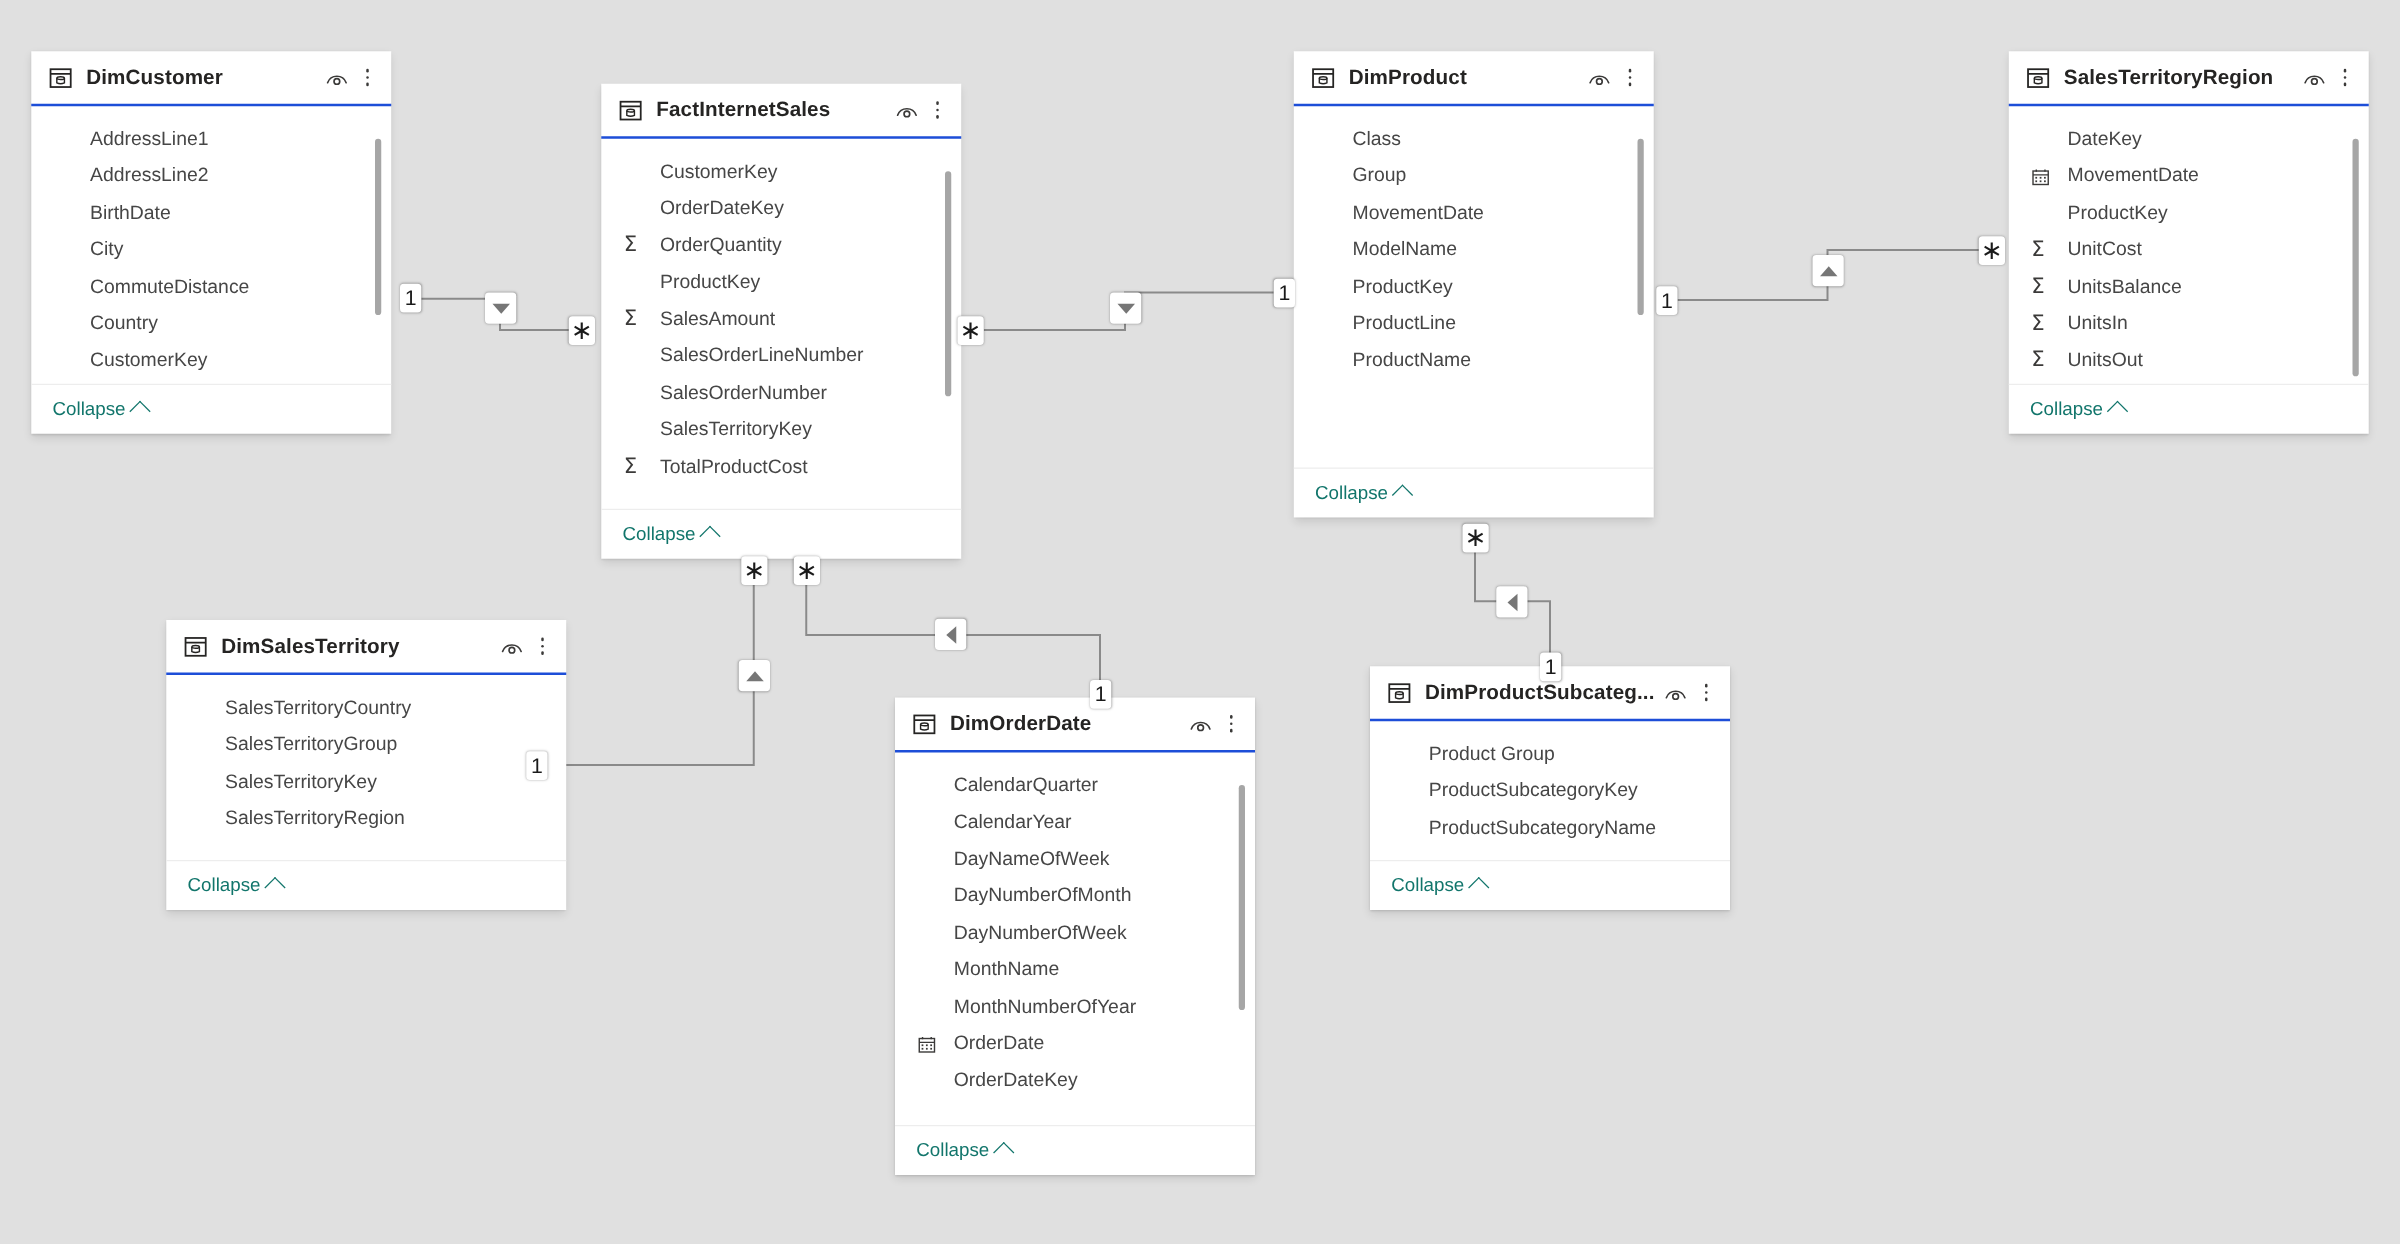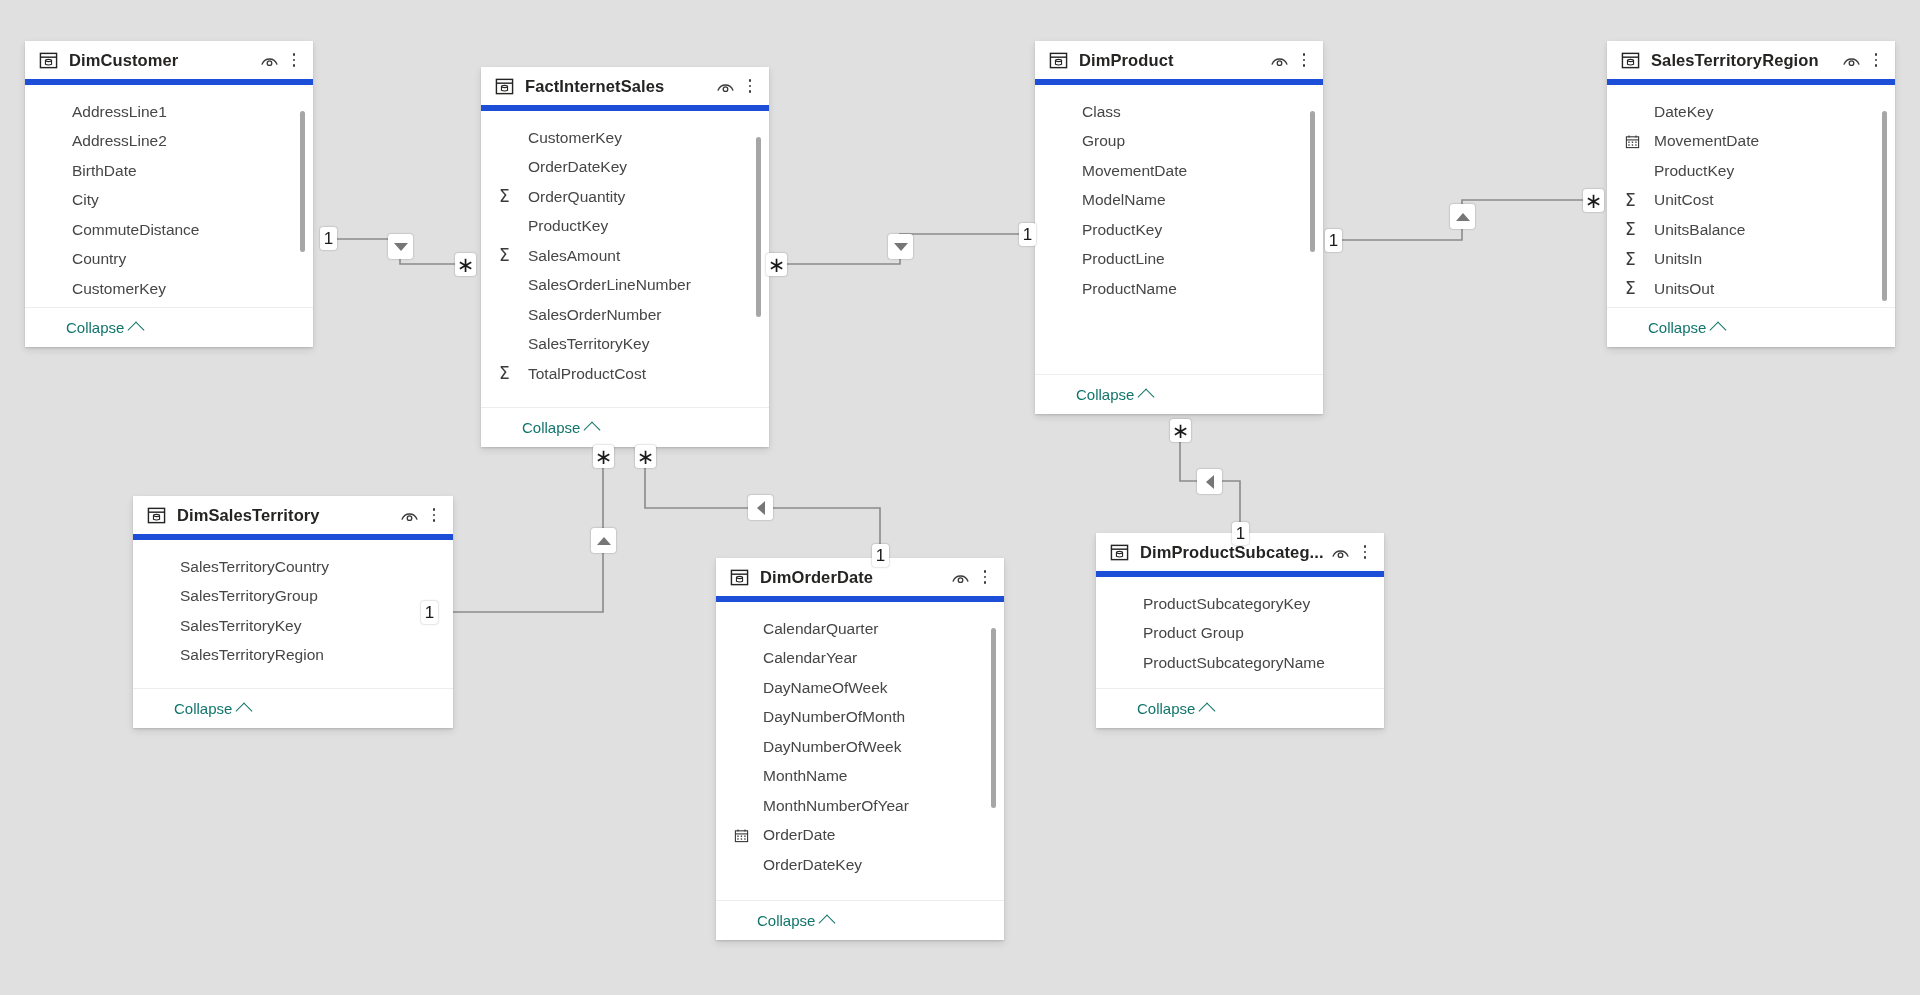--- a/index.html
+++ b/index.html
@@ -73,21 +73,21 @@
     display: flex;
     flex-direction: column;
     box-sizing: border-box;
   }
   .tbl-head {
     height: 44px;
     min-height: 44px;
     display: flex;
     align-items: center;
     padding: 0 12px 0 14px;
-    border-bottom: 6px solid #1d4ed8;
+    border-bottom: 2px solid #1d4ed8;
     box-sizing: border-box;
   }
   .tbl-icon {
     width: 19px; height: 19px;
     flex: 0 0 auto;
     margin-right: 11px;
     display: block;
   }
   .tbl-title {
     font-size: 16.5px;
@@ -160,24 +160,23 @@
     display: flex;
     align-items: center;
     padding-left: 17px;
     border-top: 1px solid #ededed;
     box-sizing: border-box;
   }
   .collapse-link {
     font-size: 15px;
     color: #11756b;
     display: inline-flex;
-    align-items: center;
+    align-items: flex-start;
     gap: 6px;
     cursor: pointer;
-    margin-left: 24px;
   }
   .chev-up {
     width: 11px; height: 11px;
     border-left: 1.5px solid #11756b;
     border-top: 1.5px solid #11756b;
     transform: rotate(45deg);
     margin-top: 4px;
     display:block;
   }
 </style>
@@ -665,25 +664,25 @@
         <span class="kebab">
             <i></i>
             <i></i>
             <i></i>
           </span>
       </span>
     </div>
     <div class="tbl-body">
       <div class="fld">
           <span class="fld-gutter"></span>
+          <span class="fld-name">Product Group</span>
+        </div>
+      <div class="fld">
+          <span class="fld-gutter"></span>
           <span class="fld-name">ProductSubcategoryKey</span>
-        </div>
-      <div class="fld">
-          <span class="fld-gutter"></span>
-          <span class="fld-name">Product Group</span>
         </div>
       <div class="fld">
           <span class="fld-gutter"></span>
           <span class="fld-name">ProductSubcategoryName</span>
         </div>
     </div>
     <div class="tbl-foot">
       <span class="collapse-link">
           <span>Collapse</span>
           <span class="chev-up"></span>

